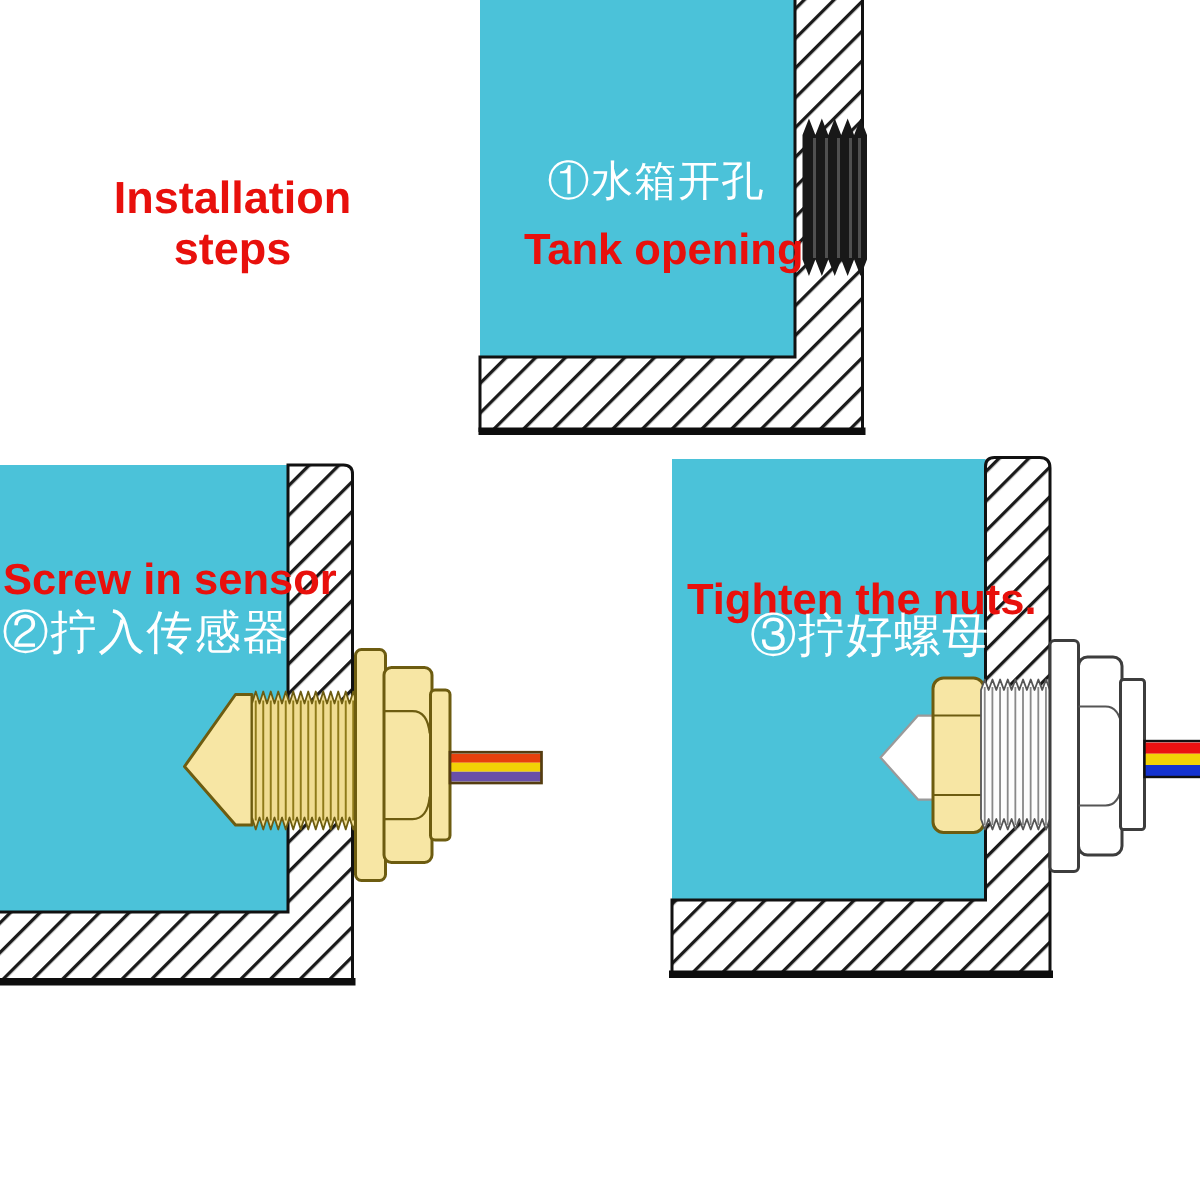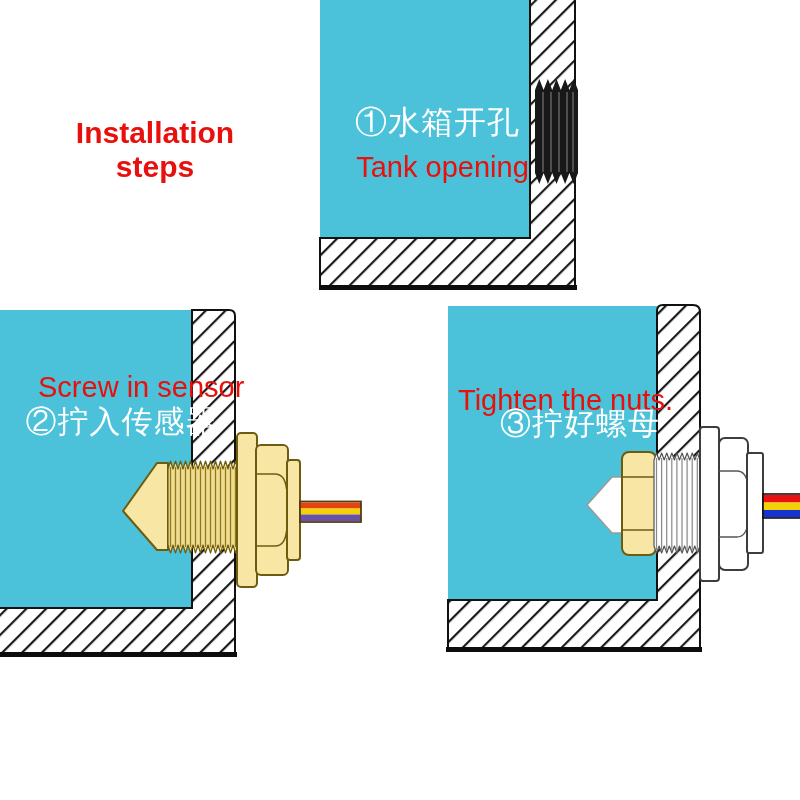--- a/index.html
+++ b/index.html
@@ -1,27 +1,27 @@
 <!DOCTYPE html>
 <html><head>
 <meta charset="utf-8">
 <style>
   html,body{margin:0;padding:0;background:#fff;}
   #stage{position:relative;width:800px;height:743px;background:#ffffff;overflow:hidden;
          font-family:"Liberation Sans", sans-serif;}
   #stage svg{position:absolute;left:0;top:0;}
   .lbl{position:absolute;text-align:center;line-height:1.12;white-space:nowrap;}
-  .lbl-red{color:#e8100c;font-weight:400;font-size:29px;}
+  .lbl-red{color:#e8100c;font-weight:700;font-size:29px;}
   .lbl-zh{color:#ffffff;font-weight:400;font-size:31px;letter-spacing:1px;}
   .heading{position:absolute;left:45px;top:116px;width:220px;text-align:center;
            color:#e8100c;font-weight:700;font-size:30px;}
-  .s1-zh{left:330px;top:105px;width:215px;font-size:32px;}
+  .s1-zh{left:330px;top:105px;width:215px;font-size:28px;}
   .s1-en{left:335px;top:151px;width:215px;}
-  .s2-en{left:2px;top:371px;width:195px;margin-left:36px;}
-  .s2-zh{left:0px;top:405px;width:195px;padding-left:24px;}
+  .s2-en{left:2px;top:371px;width:195px;}
+  .s2-zh{left:0px;top:405px;width:195px;}
   .s3-en{left:458px;top:370px;width:205px;margin-top:14px;}
   .s3-zh{left:460px;top:407px;width:200px;text-align:right;}
 </style>
 </head>
 <body>
 
 <div id="stage">
 
   <svg width="800" height="800" viewBox="0 0 800 800">
     <defs>

